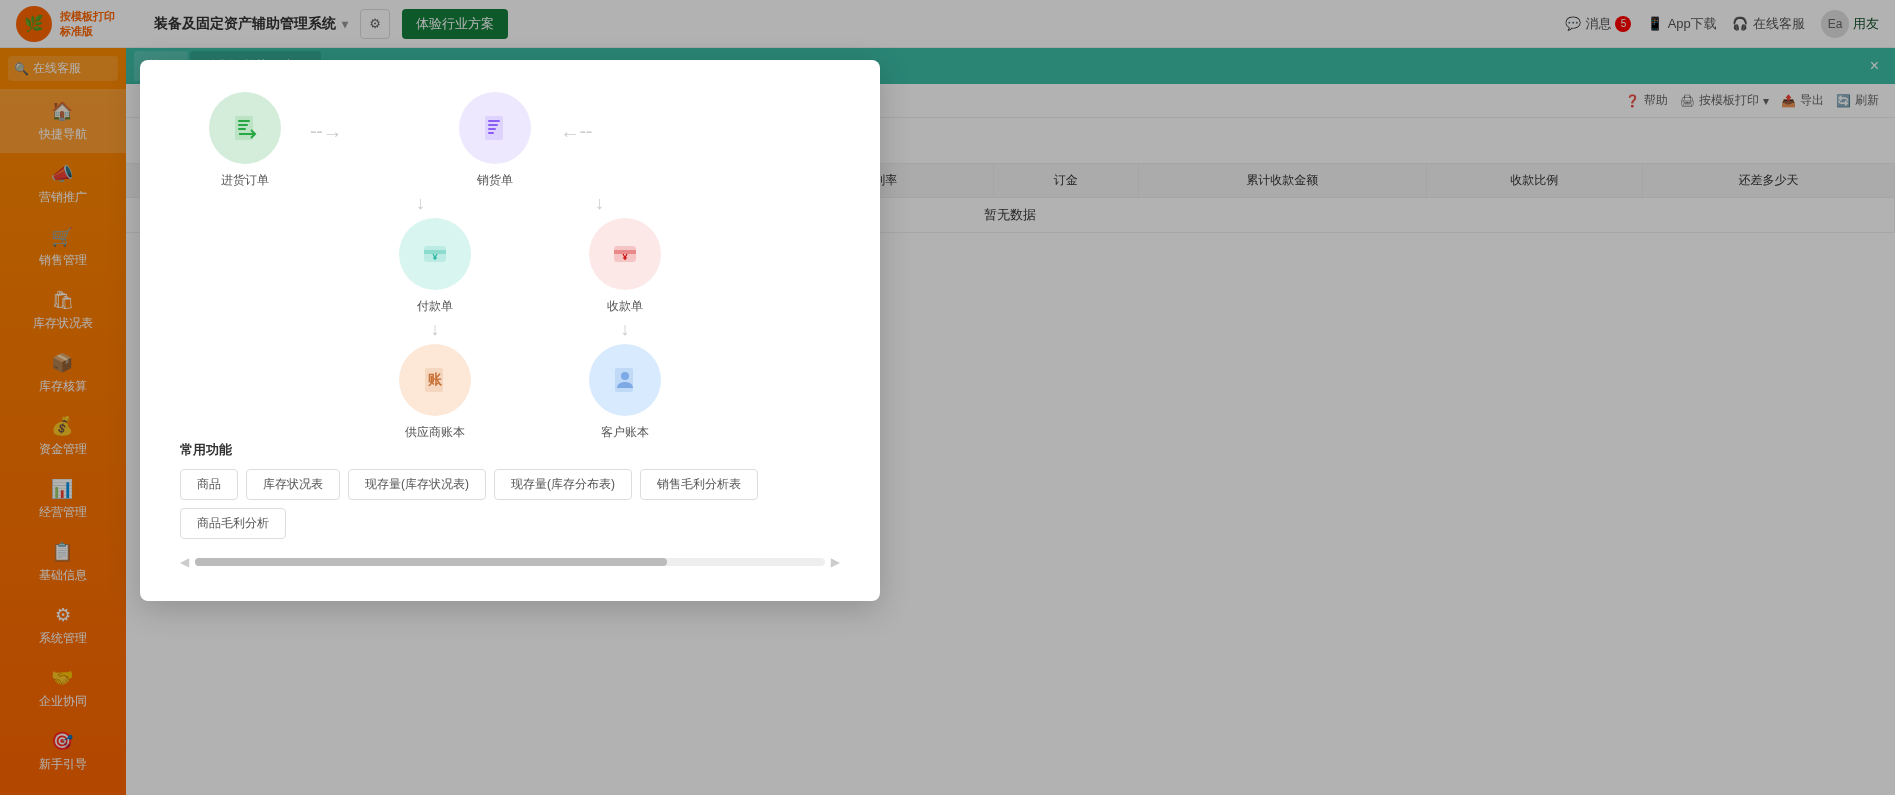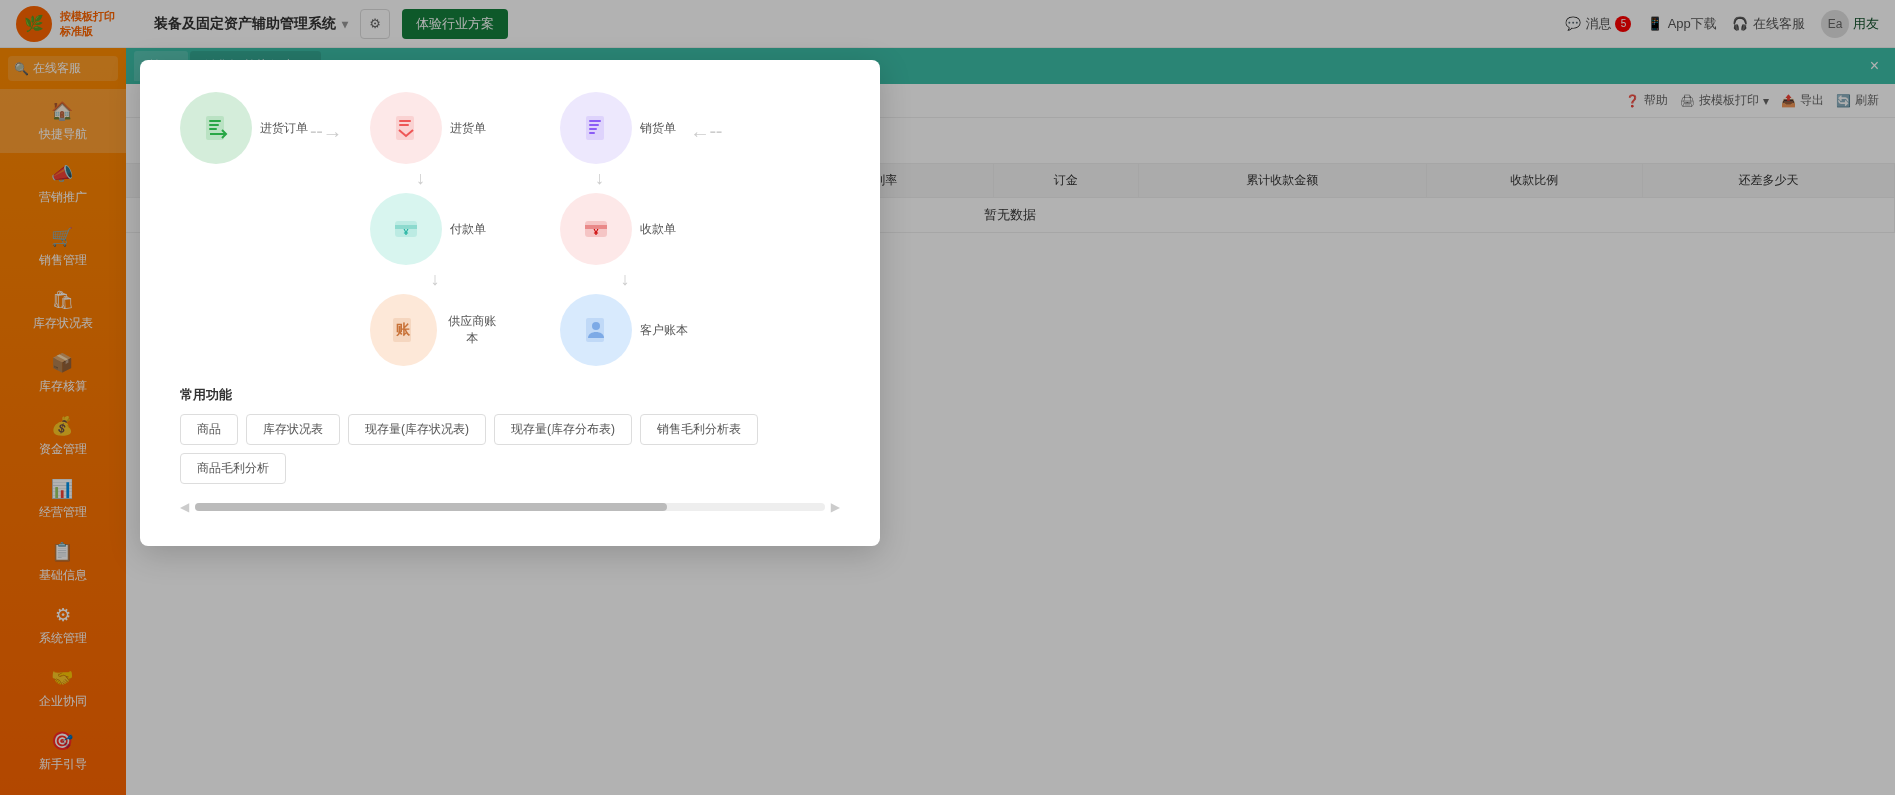--- a/index.html
+++ b/index.html
@@ -57,34 +57,34 @@
     .data-table th { background: #f5f5f5; padding: 8px 12px; text-align: center; border-bottom: 1px solid #eee; border-right: 1px solid #eee; color: #333; font-weight: normal; white-space: nowrap; }
     .data-table td { padding: 8px 12px; text-align: center; border-bottom: 1px solid #eee; border-right: 1px solid #eee; color: #333; }
     .no-data { text-align: center; padding: 40px; color: #999; font-size: 13px; }
 
     
     .modal-overlay { position: absolute; top: 0; left: 0; right: 0; bottom: 0; background: rgba(0,0,0,0.3); display: flex; align-items: flex-start; justify-content: flex-start; z-index: 100; padding: 60px 0 0 140px; }
     .modal { background: white; border-radius: 8px; width: 740px; padding: 32px 40px; position: relative; box-shadow: 0 8px 32px rgba(0,0,0,0.18); }
 
     
     .flow-section { display: flex; flex-direction: column; gap: 0; }
-    .flow-node { display: flex; flex-direction: row; align-items: center; gap: 8px; width: 130px; }
+    .flow-node { display: flex; flex-direction: column; align-items: center; gap: 8px; width: 130px; }
     .flow-circle { width: 72px; height: 72px; border-radius: 50%; display: flex; align-items: center; justify-content: center; font-size: 26px; }
     .flow-circle.green { background: #d4edda; color: #28a745; }
     .flow-circle.red { background: #fde8e8; color: #e55; }
     .flow-circle.purple { background: #ede8fd; color: #8b5cf6; }
     .flow-circle.orange { background: #fdecd8; color: #f90; }
     .flow-circle.teal { background: #d8f5ef; color: #20b2a0; }
     .flow-circle.crimson { background: #fde8e8; color: #c00; }
     .flow-circle.brown { background: #fde8d8; color: #c87137; }
     .flow-circle.blue { background: #d8eafd; color: #3a7bd5; }
     .flow-label { font-size: 12px; color: #555; text-align: center; }
 
     
-    .common-section { margin-top: 20px; }
+    .common-section { }
     .common-title { font-size: 13px; color: #333; font-weight: bold; margin-bottom: 10px; }
     .common-btns { display: flex; flex-wrap: wrap; gap: 8px; }
     .common-btn { border: 1px solid #ddd; border-radius: 4px; padding: 6px 16px; font-size: 12px; color: #555; background: white; cursor: pointer; white-space: nowrap; }
 
     
     .modal-scrollbar { margin-top: 16px; }
     .scrollbar-track { background: #eee; border-radius: 4px; height: 8px; position: relative; }
     .scrollbar-thumb { background: #bbb; border-radius: 4px; height: 8px; width: 75%; }
 
     
@@ -272,31 +272,20 @@
                     <line x1="10" y1="22" x2="26" y2="22" stroke="#28a745" stroke-width="2"></line>
                   </svg>
                 </div>
                 <span class="flow-label">进货订单</span>
               </div>
 
               <div style="display:flex;align-items:center;width:60px;margin-top:28px;">
                 <span style="color:#ccc;font-size:20px;letter-spacing:-3px;">- - →</span>
               </div>
 
-              <div class="flow-node">
-                <div class="flow-circle red">
-                  <svg width="32" height="32" viewBox="0 0 32 32" fill="none">
-                    <rect x="6" y="4" width="18" height="24" rx="2" fill="#e55" opacity="0.15"></rect>
-                    <rect x="9" y="8" width="12" height="2" rx="1" fill="#e55"></rect>
-                    <rect x="9" y="12" width="10" height="2" rx="1" fill="#e55"></rect>
-                    <path d="M9 18 L16 24 L23 18" stroke="#e55" stroke-width="2" fill="none"></path>
-                  </svg>
-                </div>
-                <span class="flow-label">进货单</span>
-              </div>
 
               <div style="width:60px;"></div>
 
               <div class="flow-node">
                 <div class="flow-circle purple">
                   <svg width="32" height="32" viewBox="0 0 32 32" fill="none">
                     <rect x="6" y="4" width="18" height="24" rx="2" fill="#8b5cf6" opacity="0.15"></rect>
                     <rect x="9" y="8" width="12" height="2" rx="1" fill="#8b5cf6"></rect>
                     <rect x="9" y="12" width="10" height="2" rx="1" fill="#8b5cf6"></rect>
                     <rect x="9" y="16" width="8" height="2" rx="1" fill="#8b5cf6"></rect>

